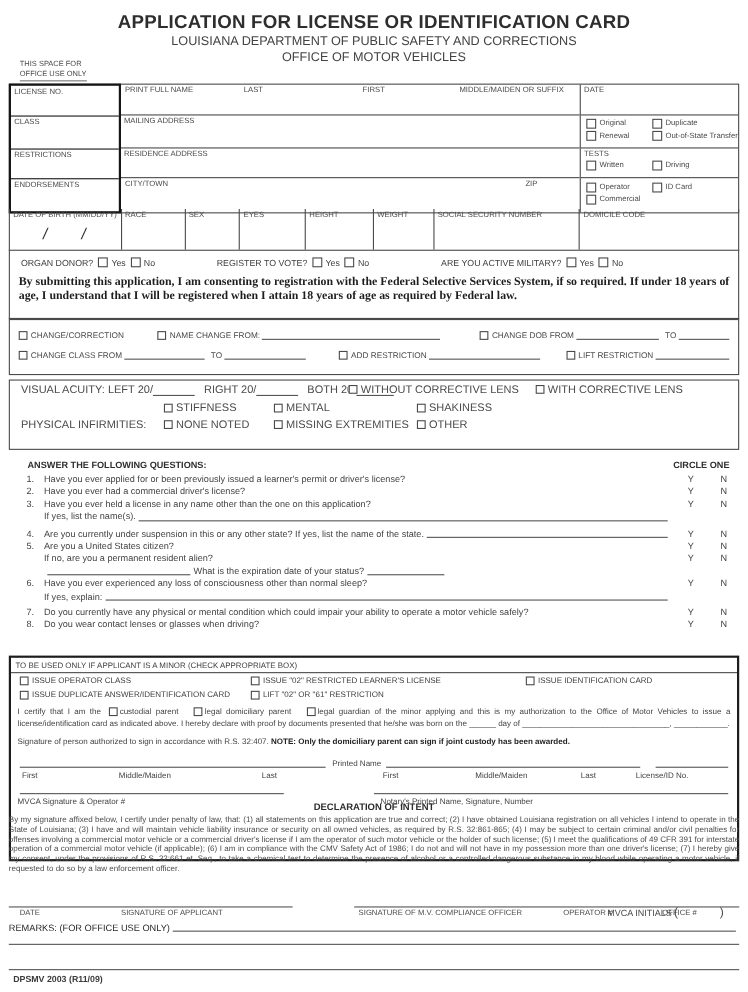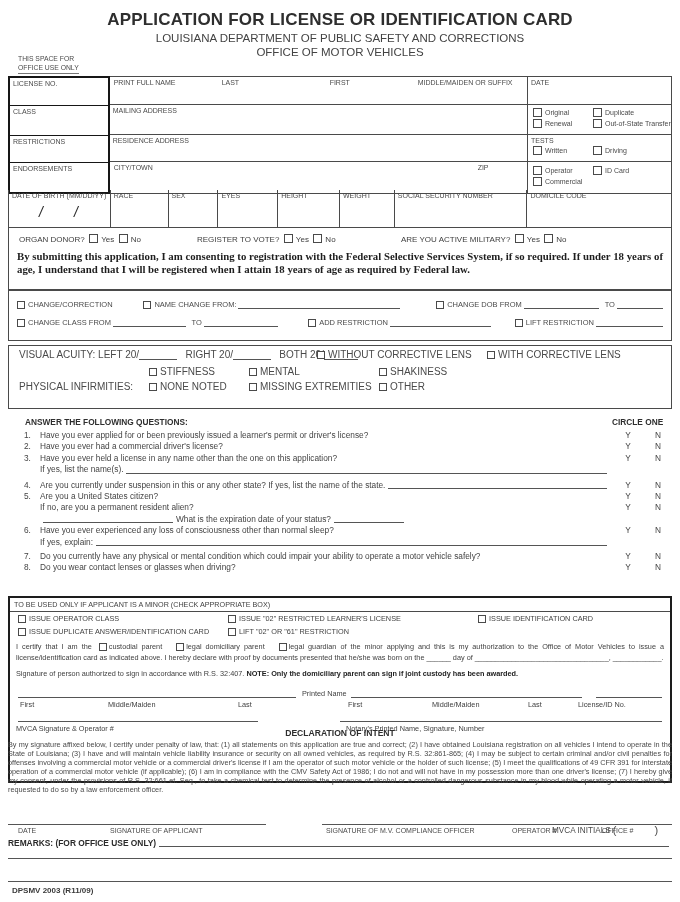--- a/index.html
+++ b/index.html
@@ -85,21 +85,21 @@
 
   
   .decl { position:absolute; top:728px; left:8px; width:664px; }
   .decl .dt { text-align:center; font-weight:bold; font-size:8.6px; color:#2e2e2e; }
   .decl .db { margin-top:3px; font-size:7.3px; line-height:8.9px; text-align:justify; color:#4a4a4a; }
 
   
   .sigline { position:absolute; top:824px; height:1px; border-bottom:1px solid #555; }
   .siglbl { position:absolute; top:827px; font-size:7px; color:#4a4a4a; }
   .remarks { position:absolute; top:838px; left:8px; width:664px; display:flex; align-items:flex-end; }
-  .remarks .rl { font-weight:bold; font-size:8.4px; color:#2a2a2a; white-space:nowrap; }
+  .remarks .rl { font-weight:normal; font-size:8.4px; color:#2a2a2a; white-space:nowrap; }
   .hline { position:absolute; left:8px; width:664px; border-bottom:1px solid #555; height:1px; }
   .mvca-init { position:absolute; top:824px; left:552px; font-size:8.2px; color:#4a4a4a; display:flex; align-items:center; }
   .mvca-init .par { font-size:11px; margin:0 2px; }
   .mvca-init .gap { display:inline-block; width:34px; }
   .formno { position:absolute; top:886px; left:12px; font-size:8px; font-weight:bold; color:#3a3a3a; }
 </style>
 </head>
 <body>
 
 <div class="page">

